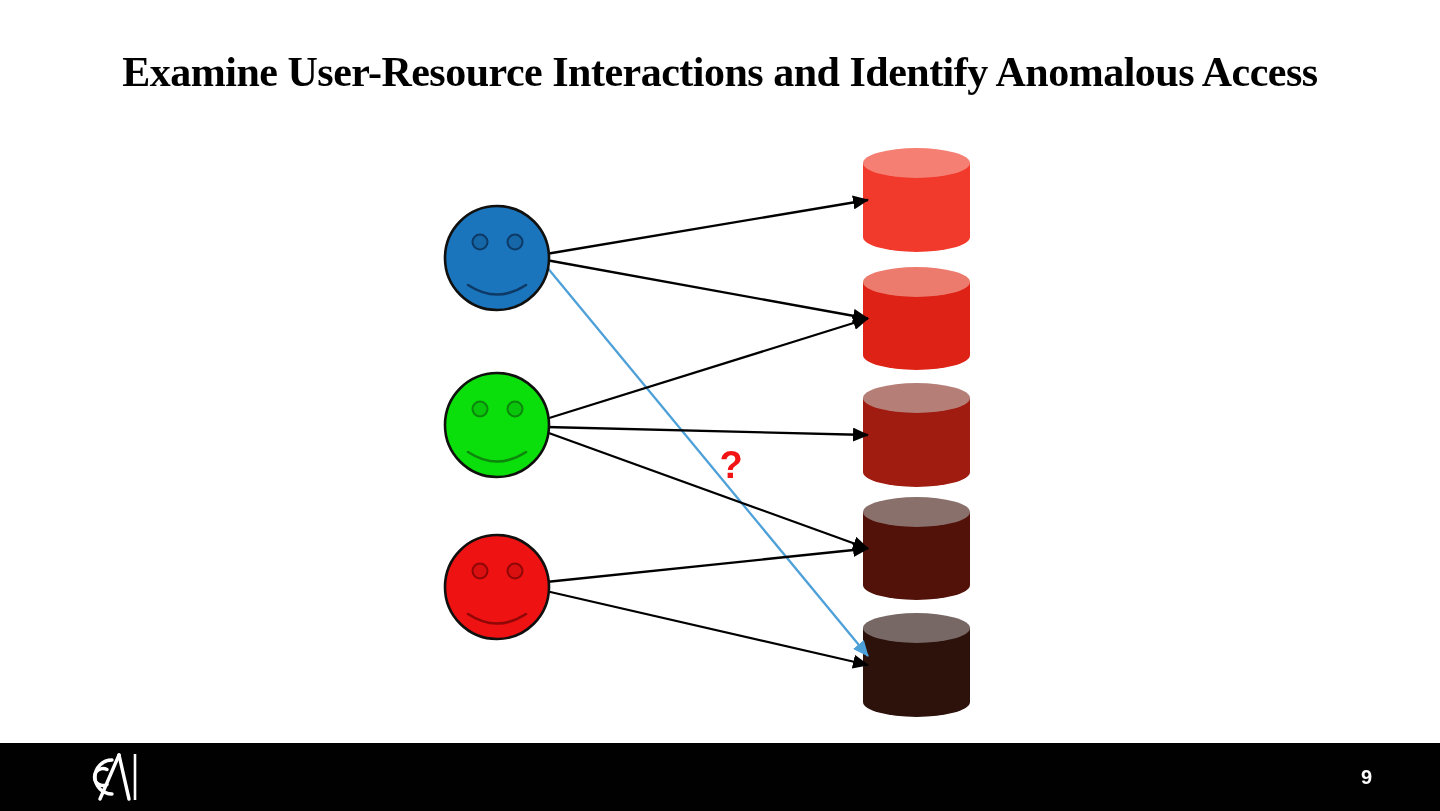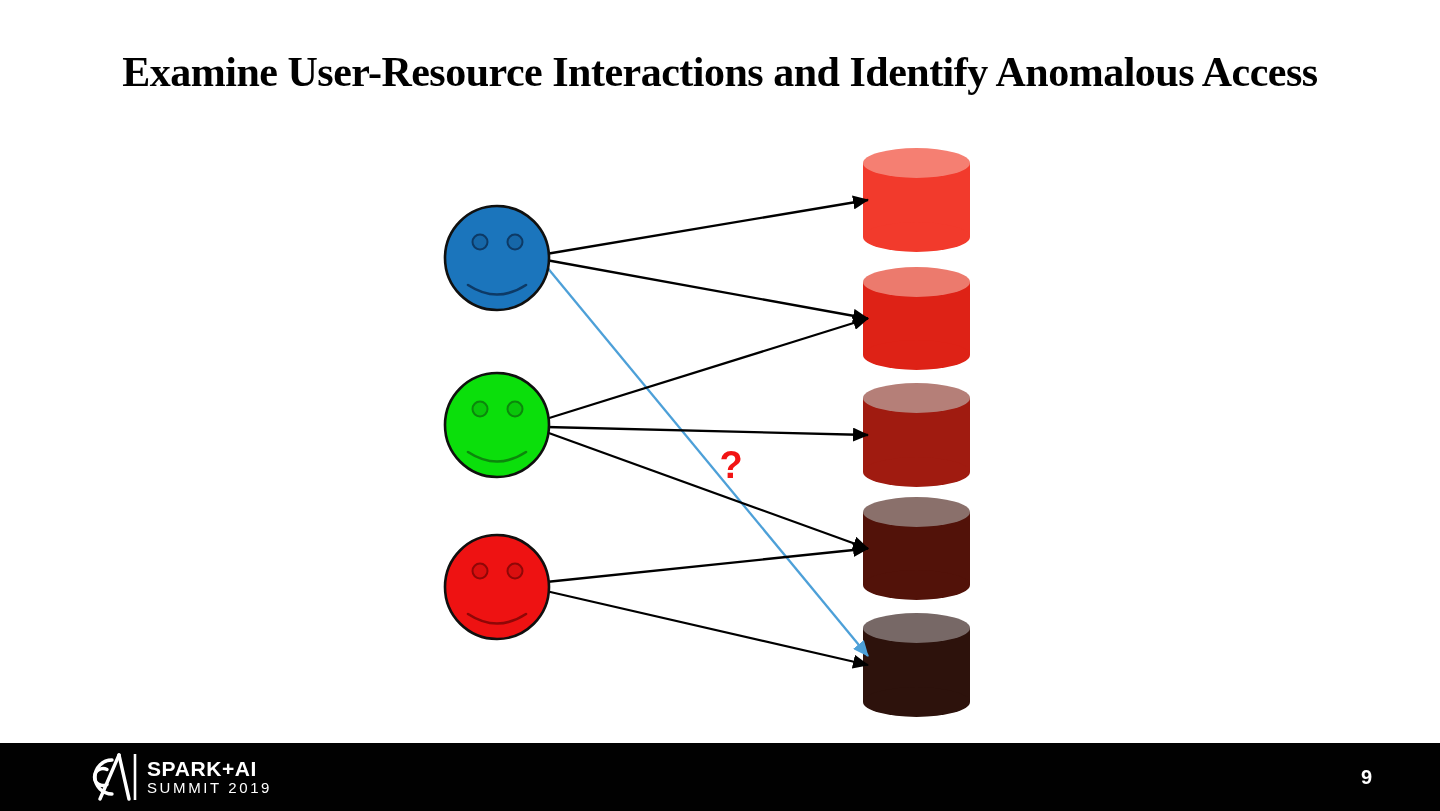--- a/index.html
+++ b/index.html
@@ -125,21 +125,17 @@
         <g fill="none" stroke="#ffffff" stroke-width="3.4" stroke-linecap="round">
           <path d="M 40 9 A 16.5 16.5 0 1 0 40 43"></path>
           <path d="M 35 18.5 A 8.5 8.5 0 1 0 35 33.5"></path>
           <path d="M 47 4 L 28 48"></path>
           <path d="M 47 4 L 57 48"></path>
         </g>
         <g stroke="#ffffff" stroke-width="2.6">
           <line x1="63" y1="3" x2="63" y2="49"></line>
         </g>
       </svg>
-      <div class="logo-text">
-        <span class="logo-line1">SPARK+AI</span>
-        <span class="logo-line2">SUMMIT 2019</span>
-      </div>
     </div>
     <span class="page-number">9</span>
   </footer>
 
 </div>
 
 </body></html>

